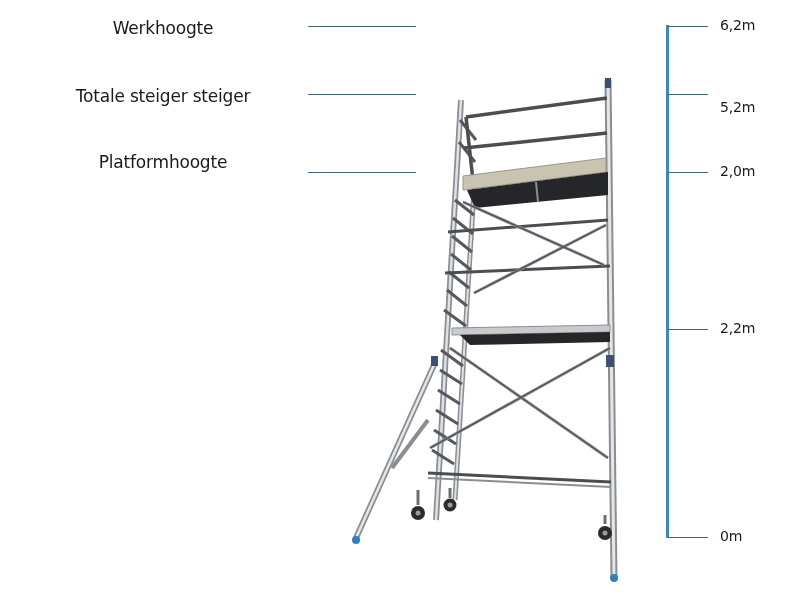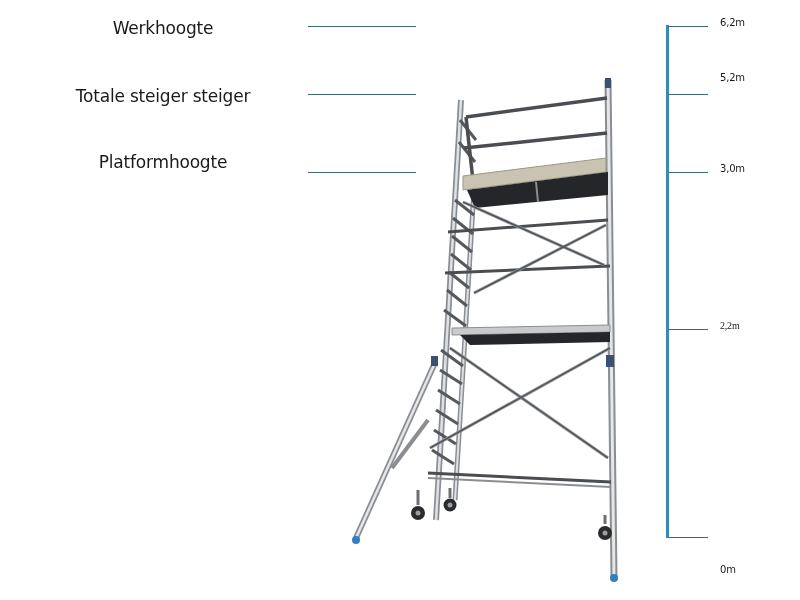--- a/index.html
+++ b/index.html
@@ -42,21 +42,21 @@
     .scale-tick {
       position: absolute;
       left: 668px;
       width: 40px;
       height: 1px;
       background: #3f6673;
     }
     .scale-label {
       position: absolute;
       left: 720px;
-      font-size: 10px;
+      font-size: 14px;
       letter-spacing: -0.2px;
     }
     svg.scaffold {
       position: absolute;
       left: 0;
       top: 0;
     }
   </style>
 </head>
 <body>
@@ -173,22 +173,22 @@
 
   <circle cx="614" cy="578" r="4" fill="#2e7fc4"></circle>
 </svg>
 
 <div class="scale-bar"></div>
 
 <div class="scale-tick" style="top:26px;"></div>
 <div class="scale-label" style="top:17px;">6,2m</div>
 
 <div class="scale-tick" style="top:94px;"></div>
-<div class="scale-label" style="top:72px;">5,2m</div>
+<div class="scale-label" style="top:99px;">5,2m</div>
 
 <div class="scale-tick" style="top:172px;"></div>
-<div class="scale-label" style="top:163px;">3,0m</div>
+<div class="scale-label" style="top:163px;">2,0m</div>
 
 <div class="scale-tick" style="top:329px;"></div>
-<div class="scale-label" style="top:320px;font-family:Liberation Serif, serif;">2,2m</div>
+<div class="scale-label" style="top:320px;">2,2m</div>
 
 <div class="scale-tick" style="top:537px;"></div>
-<div class="scale-label" style="top:528px;margin-top:36px;">0m</div>
+<div class="scale-label" style="top:528px;">0m</div>
 
 </body></html>

